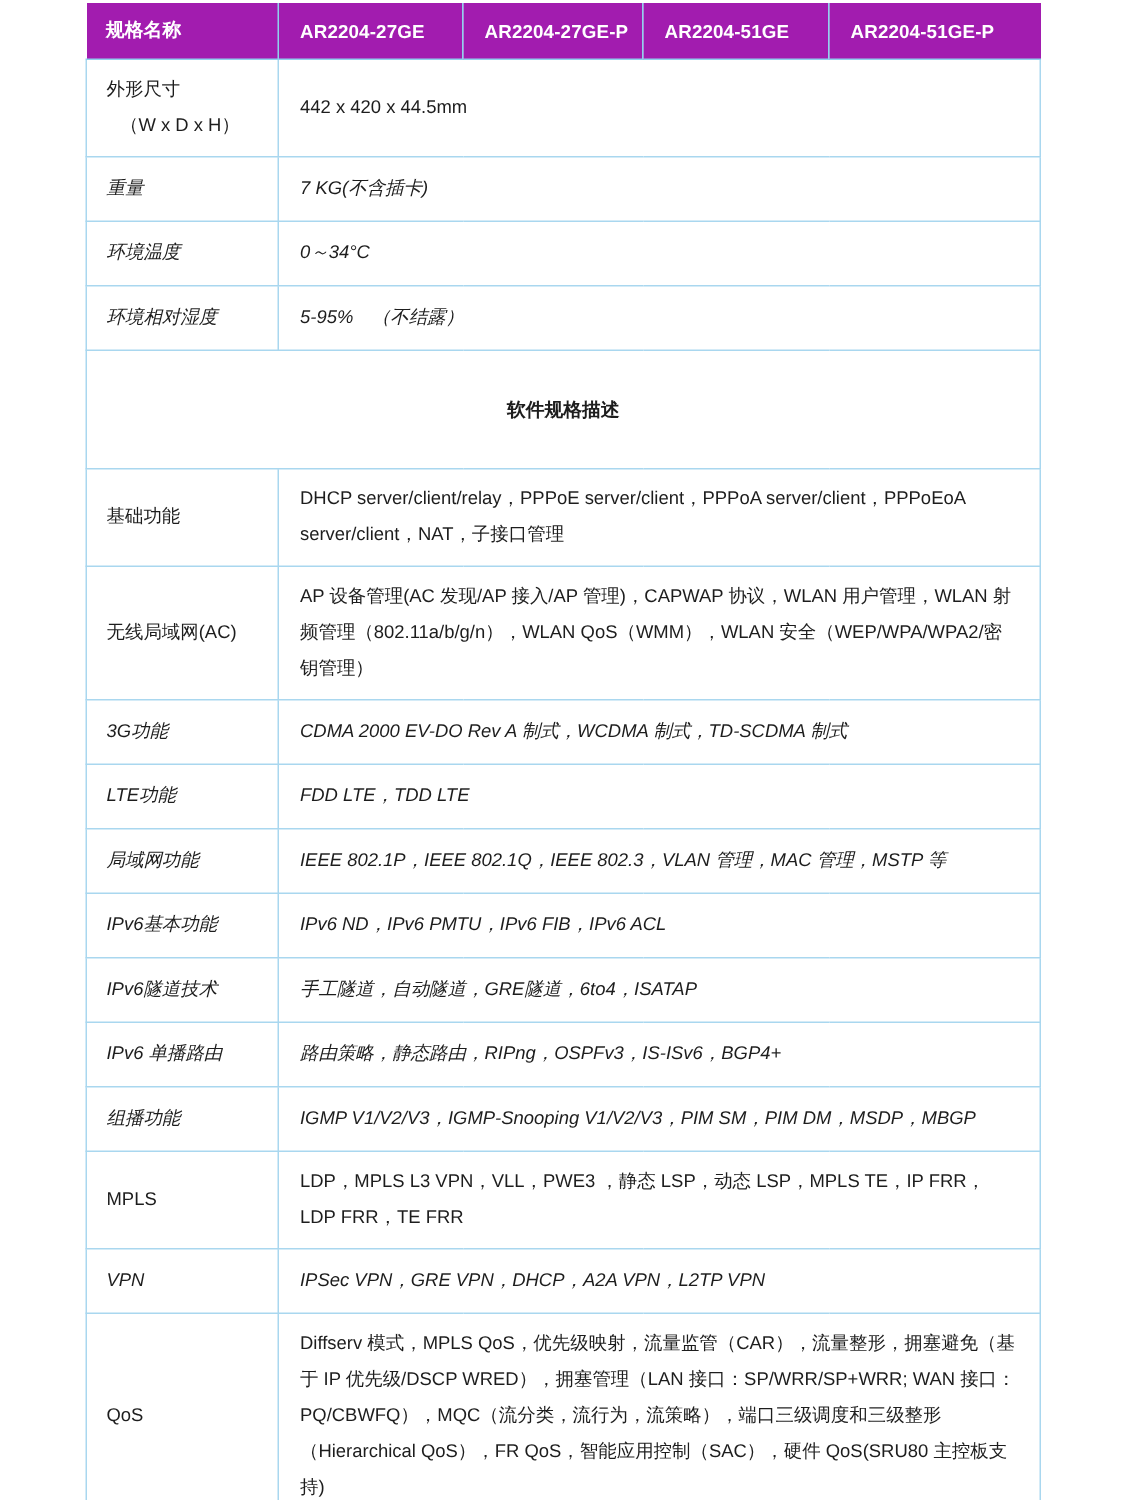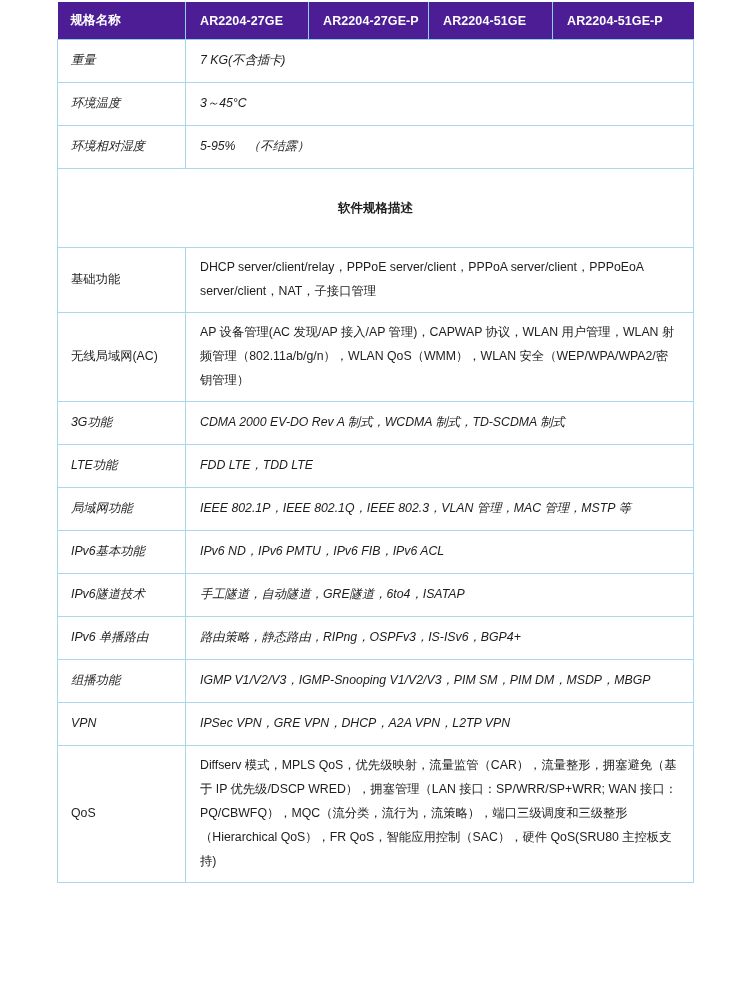--- a/index.html
+++ b/index.html
@@ -30,21 +30,21 @@
   }
 
   table.spec-table col.c1 { width: 128px; }
   table.spec-table col.c2 { width: 123px; }
   table.spec-table col.c3 { width: 120px; }
   table.spec-table col.c4 { width: 124px; }
   table.spec-table col.c5 { width: 141px; }
 
   
   thead th {
-    background: #4c1d95;
+    background: #a21caf;
     color: #ffffff;
     font-size: 12.5px;
     font-weight: bold;
     text-align: left;
     padding: 10px 0 10px 14px;
     border-right: 1px solid #8fd0ed;
     border-bottom: 1px solid #8fd0ed;
     letter-spacing: 0.1px;
     vertical-align: middle;
     height: 14px;
@@ -107,29 +107,33 @@
       <tr>
         <th class="hdr-name">规格名称</th>
         <th>AR2204-27GE</th>
         <th>AR2204-27GE-P</th>
         <th>AR2204-51GE</th>
         <th>AR2204-51GE-P</th>
       </tr>
     </thead>
     <tbody>
 
+      <tr data-rowsize="tall">
+        <td class="label-cell"><span>外形尺寸</span><span class="label-sub">（W x D x H）</span></td>
+        <td class="value-cell" colspan="4">442 x 420 x 44.5mm</td>
+      </tr>
 
       <tr data-rowsize="std">
         <td class="label-cell">重量</td>
         <td class="value-cell" colspan="4">7 KG(不含插卡)</td>
       </tr>
 
       <tr data-rowsize="std">
         <td class="label-cell">环境温度</td>
-        <td class="value-cell" colspan="4">3～45°C</td>
+        <td class="value-cell" colspan="4">0～34°C</td>
       </tr>
 
       <tr data-rowsize="std">
         <td class="label-cell">环境相对湿度</td>
         <td class="value-cell" colspan="4">5-95%　（不结露）</td>
       </tr>
 
       <tr>
         <td class="section-cell" colspan="5">软件规格描述</td>
       </tr>
@@ -173,20 +177,24 @@
       <tr data-rowsize="std">
         <td class="label-cell">IPv6 单播路由</td>
         <td class="value-cell" colspan="4">路由策略，静态路由，RIPng，OSPFv3，IS-ISv6，BGP4+</td>
       </tr>
 
       <tr data-rowsize="std">
         <td class="label-cell">组播功能</td>
         <td class="value-cell" colspan="4">IGMP V1/V2/V3，IGMP-Snooping V1/V2/V3，PIM SM，PIM DM，MSDP，MBGP</td>
       </tr>
 
+      <tr data-rowsize="tall">
+        <td class="label-cell">MPLS</td>
+        <td class="value-cell" colspan="4">LDP，MPLS L3 VPN，VLL，PWE3 ，静态 LSP，动态 LSP，MPLS TE，IP FRR，LDP FRR，TE FRR</td>
+      </tr>
 
       <tr data-rowsize="std">
         <td class="label-cell">VPN</td>
         <td class="value-cell" colspan="4">IPSec VPN，GRE VPN，DHCP，A2A VPN，L2TP VPN</td>
       </tr>
 
       <tr data-rowsize="xxl">
         <td class="label-cell">QoS</td>
         <td class="value-cell" colspan="4">Diffserv 模式，MPLS QoS，优先级映射，流量监管（CAR），流量整形，拥塞避免（基于 IP 优先级/DSCP WRED），拥塞管理（LAN 接口：SP/WRR/SP+WRR; WAN 接口：PQ/CBWFQ），MQC（流分类，流行为，流策略），端口三级调度和三级整形（Hierarchical QoS），FR QoS，智能应用控制（SAC），硬件 QoS(SRU80 主控板支持)</td>
       </tr>

